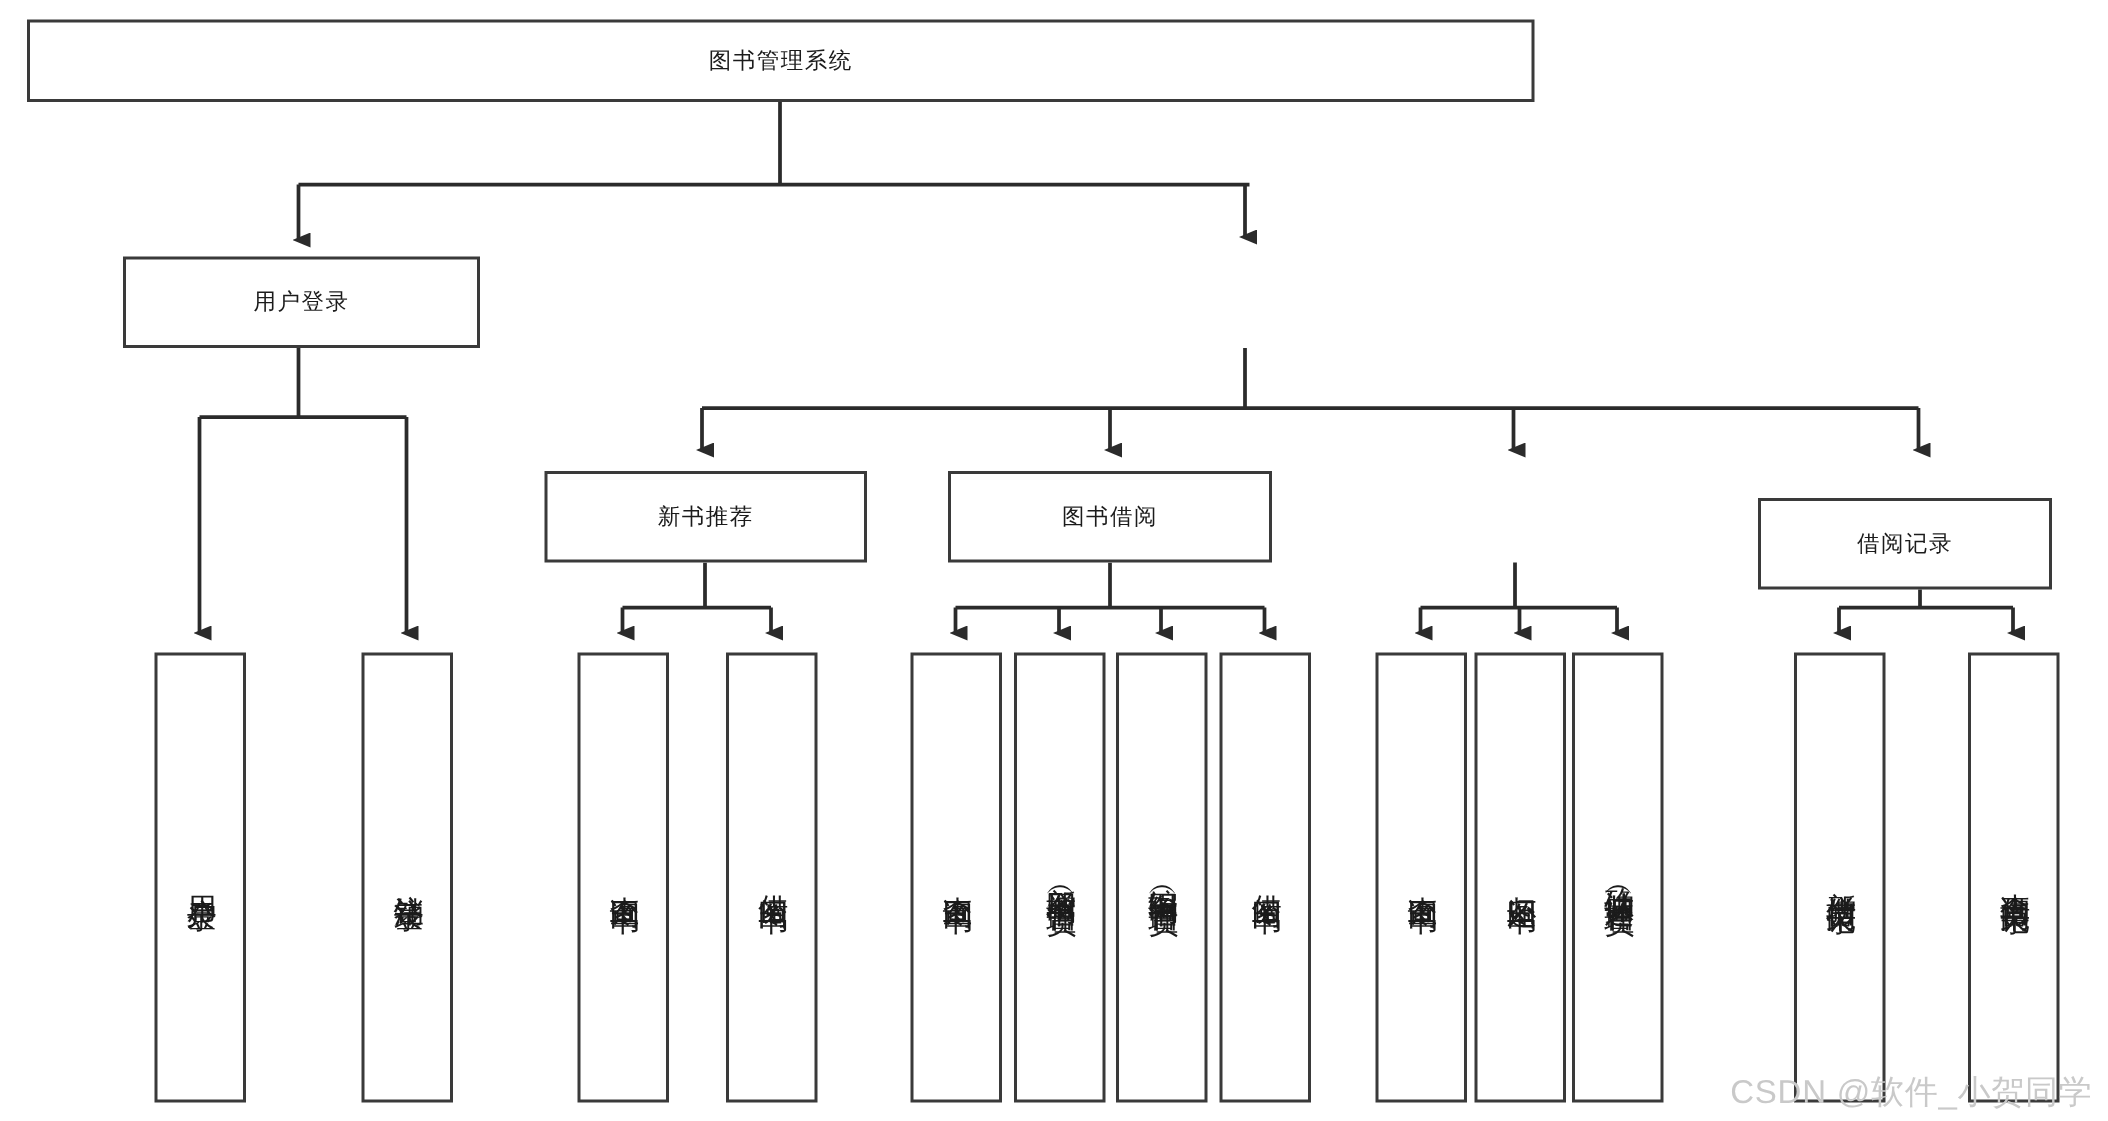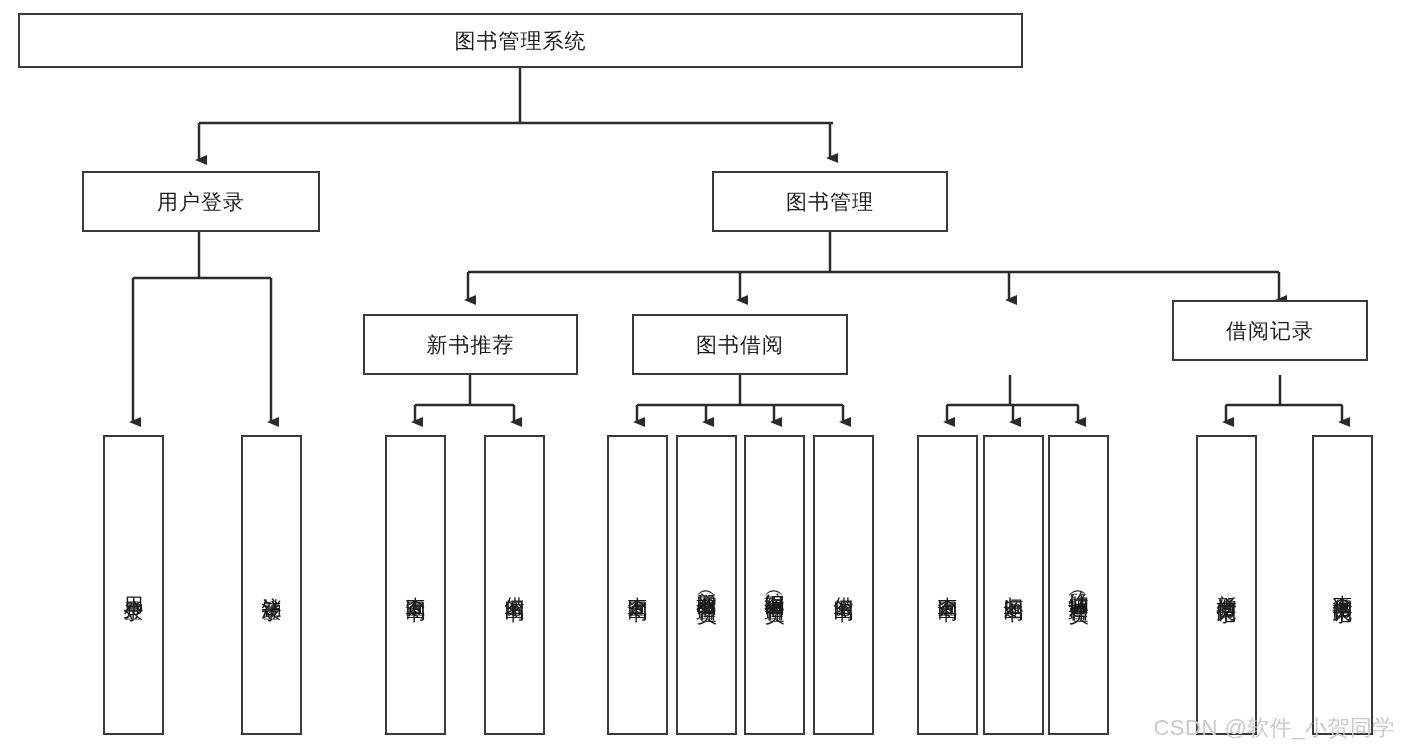--- a/index.html
+++ b/index.html
@@ -21,21 +21,21 @@
     position: absolute;
     box-sizing: border-box;
     border: 2px solid #3a3a3a;
     background: #ffffff;
     display: flex;
     align-items: center;
     justify-content: center;
     color: #1b1b1b;
   }
   .node.horiz {
-    font-size: 21px;
+    font-size: 15px;
     letter-spacing: 1px;
     line-height: 1.2;
   }
   .node.vert {
     writing-mode: vertical-rl;
     text-orientation: upright;
     font-size: 20px;
     line-height: 1.25;
     letter-spacing: 2px;
     padding: 6px 0;
@@ -118,31 +118,28 @@
     </g>
   </svg>
 
   <div class="node horiz" style="left:18px; top:13px; width:1005px; height:55px;">
     <span>图书管理系统</span>
   </div>
 
   <div class="node horiz" style="left:82px; top:171px; width:238px; height:61px;">
     <span>用户登录</span>
   </div>
-  <div class="node horiz" style="left:712px; top:171px; width:236px; height:61px;">
-    <span>图书管理</span>
-  </div>
 
   <div class="node horiz" style="left:632px; top:314px; width:216px; height:61px;">
     <span>图书借阅</span>
   </div>
   <div class="node horiz" style="left:363px; top:314px; width:215px; height:61px;">
     <span>新书推荐</span>
   </div>
-  <div class="node horiz" style="left:1172px; top:300px; width:196px; height:61px;">
+  <div class="node horiz" style="left:1172px; top:332px; width:196px; height:61px;">
     <span>借阅记录</span>
   </div>
 
   <div class="node vert" style="left:103px; top:435px; width:61px; height:300px;">
     <span>用户登录</span>
   </div>
   <div class="node vert" style="left:241px; top:435px; width:61px; height:300px;">
     <span>注销登录</span>
   </div>
 

